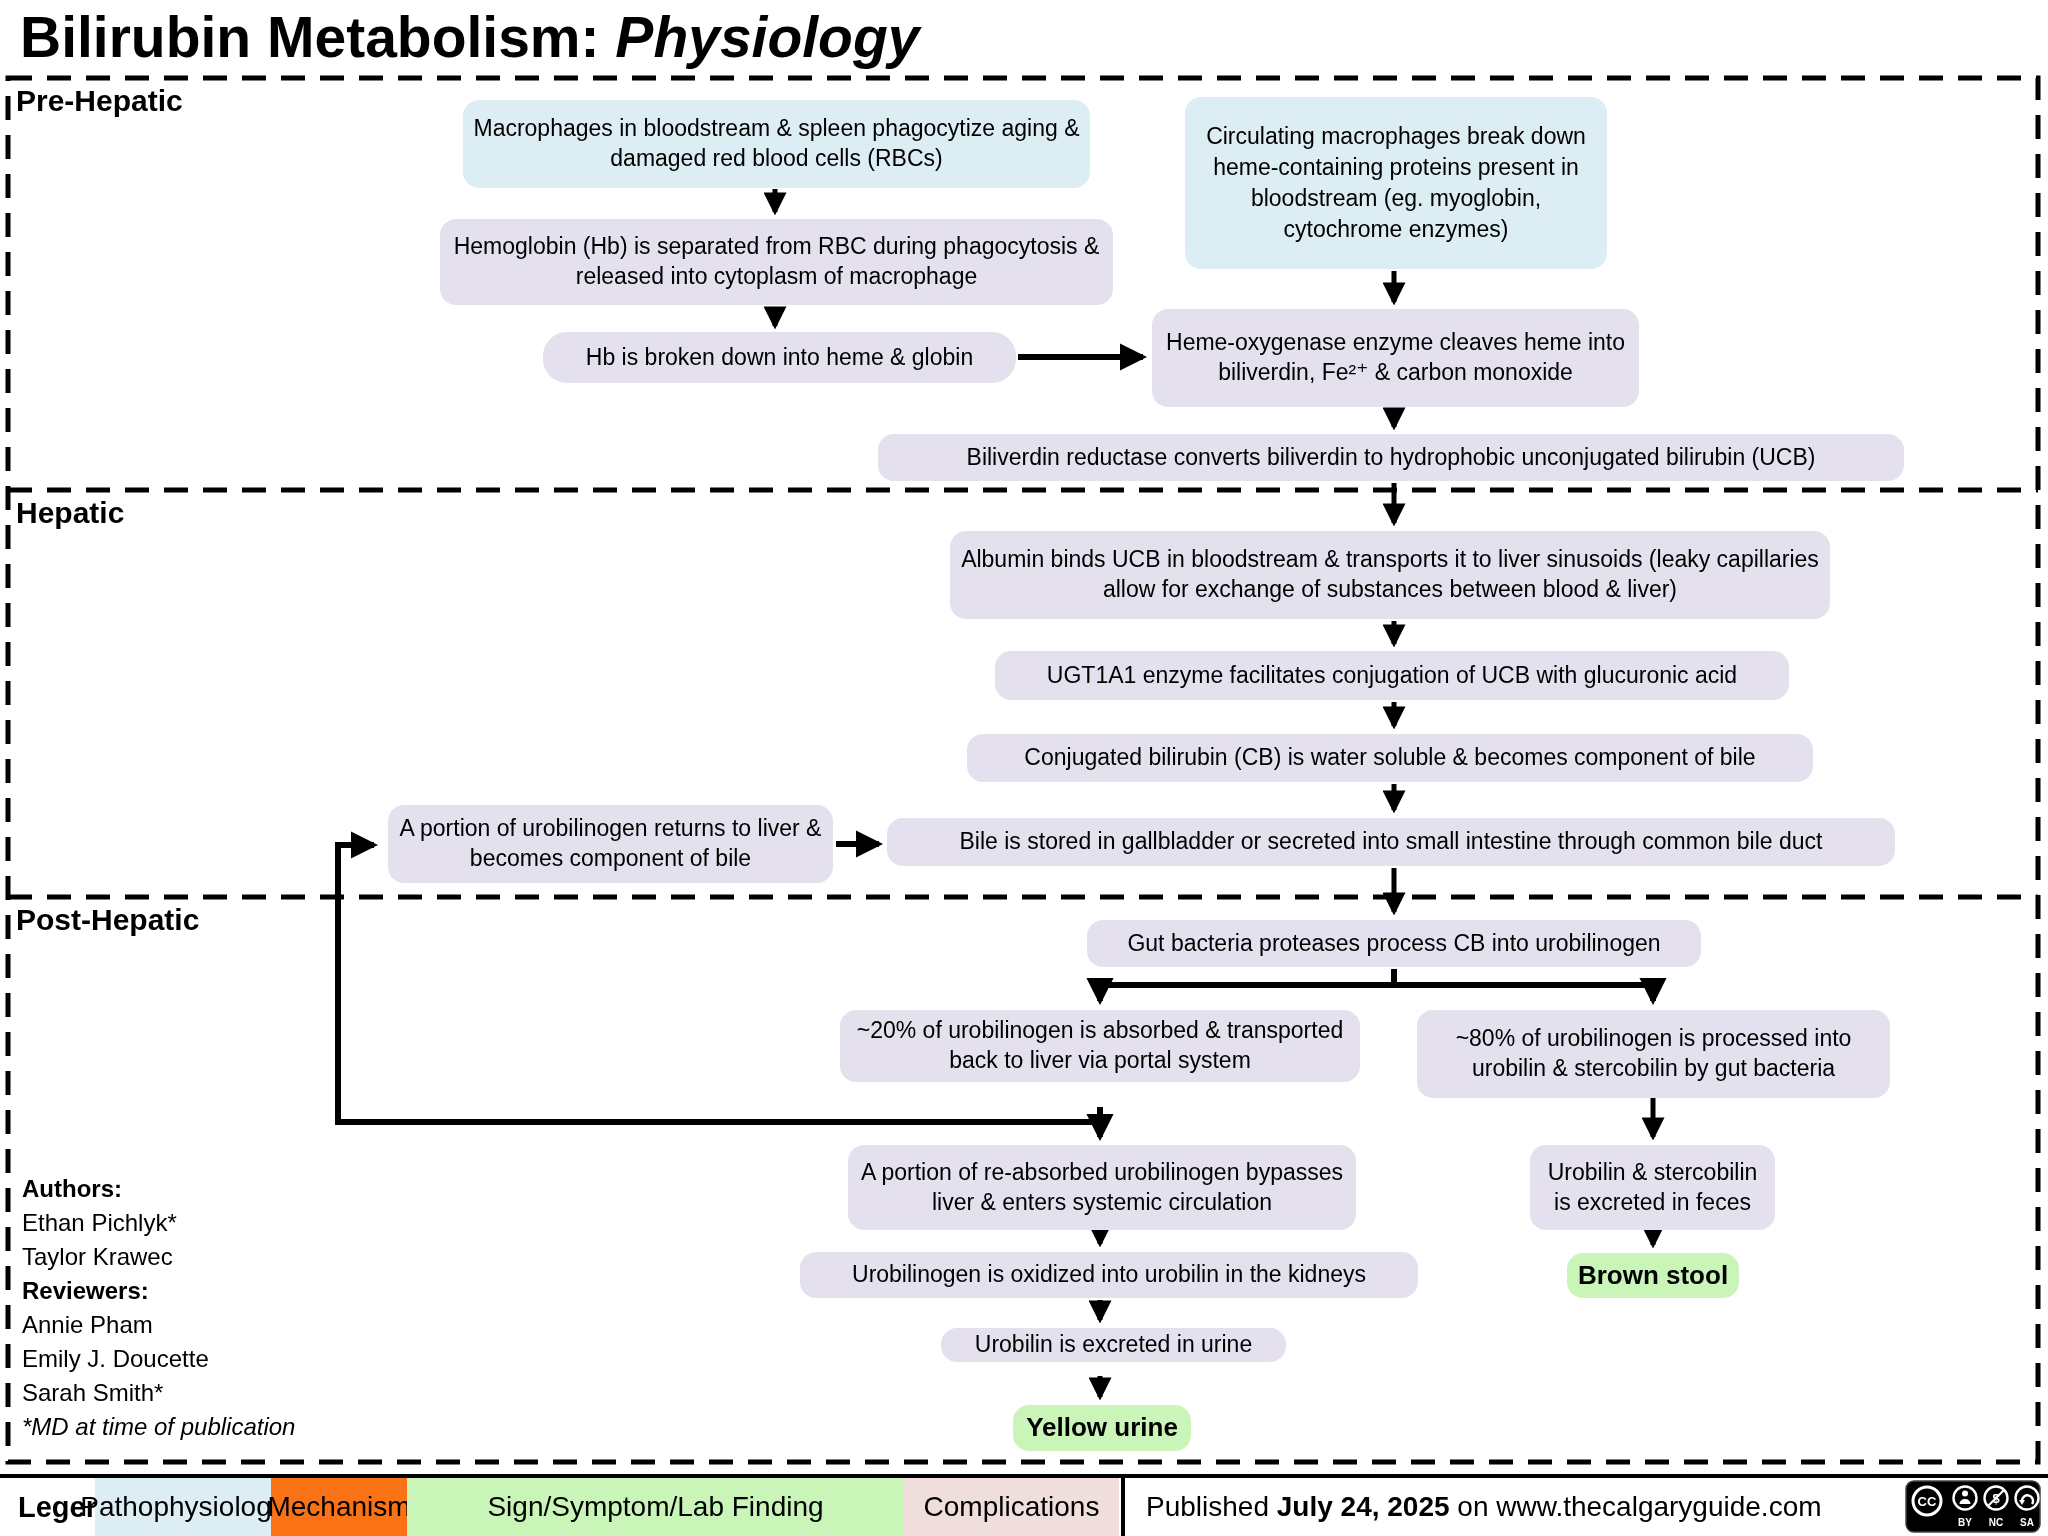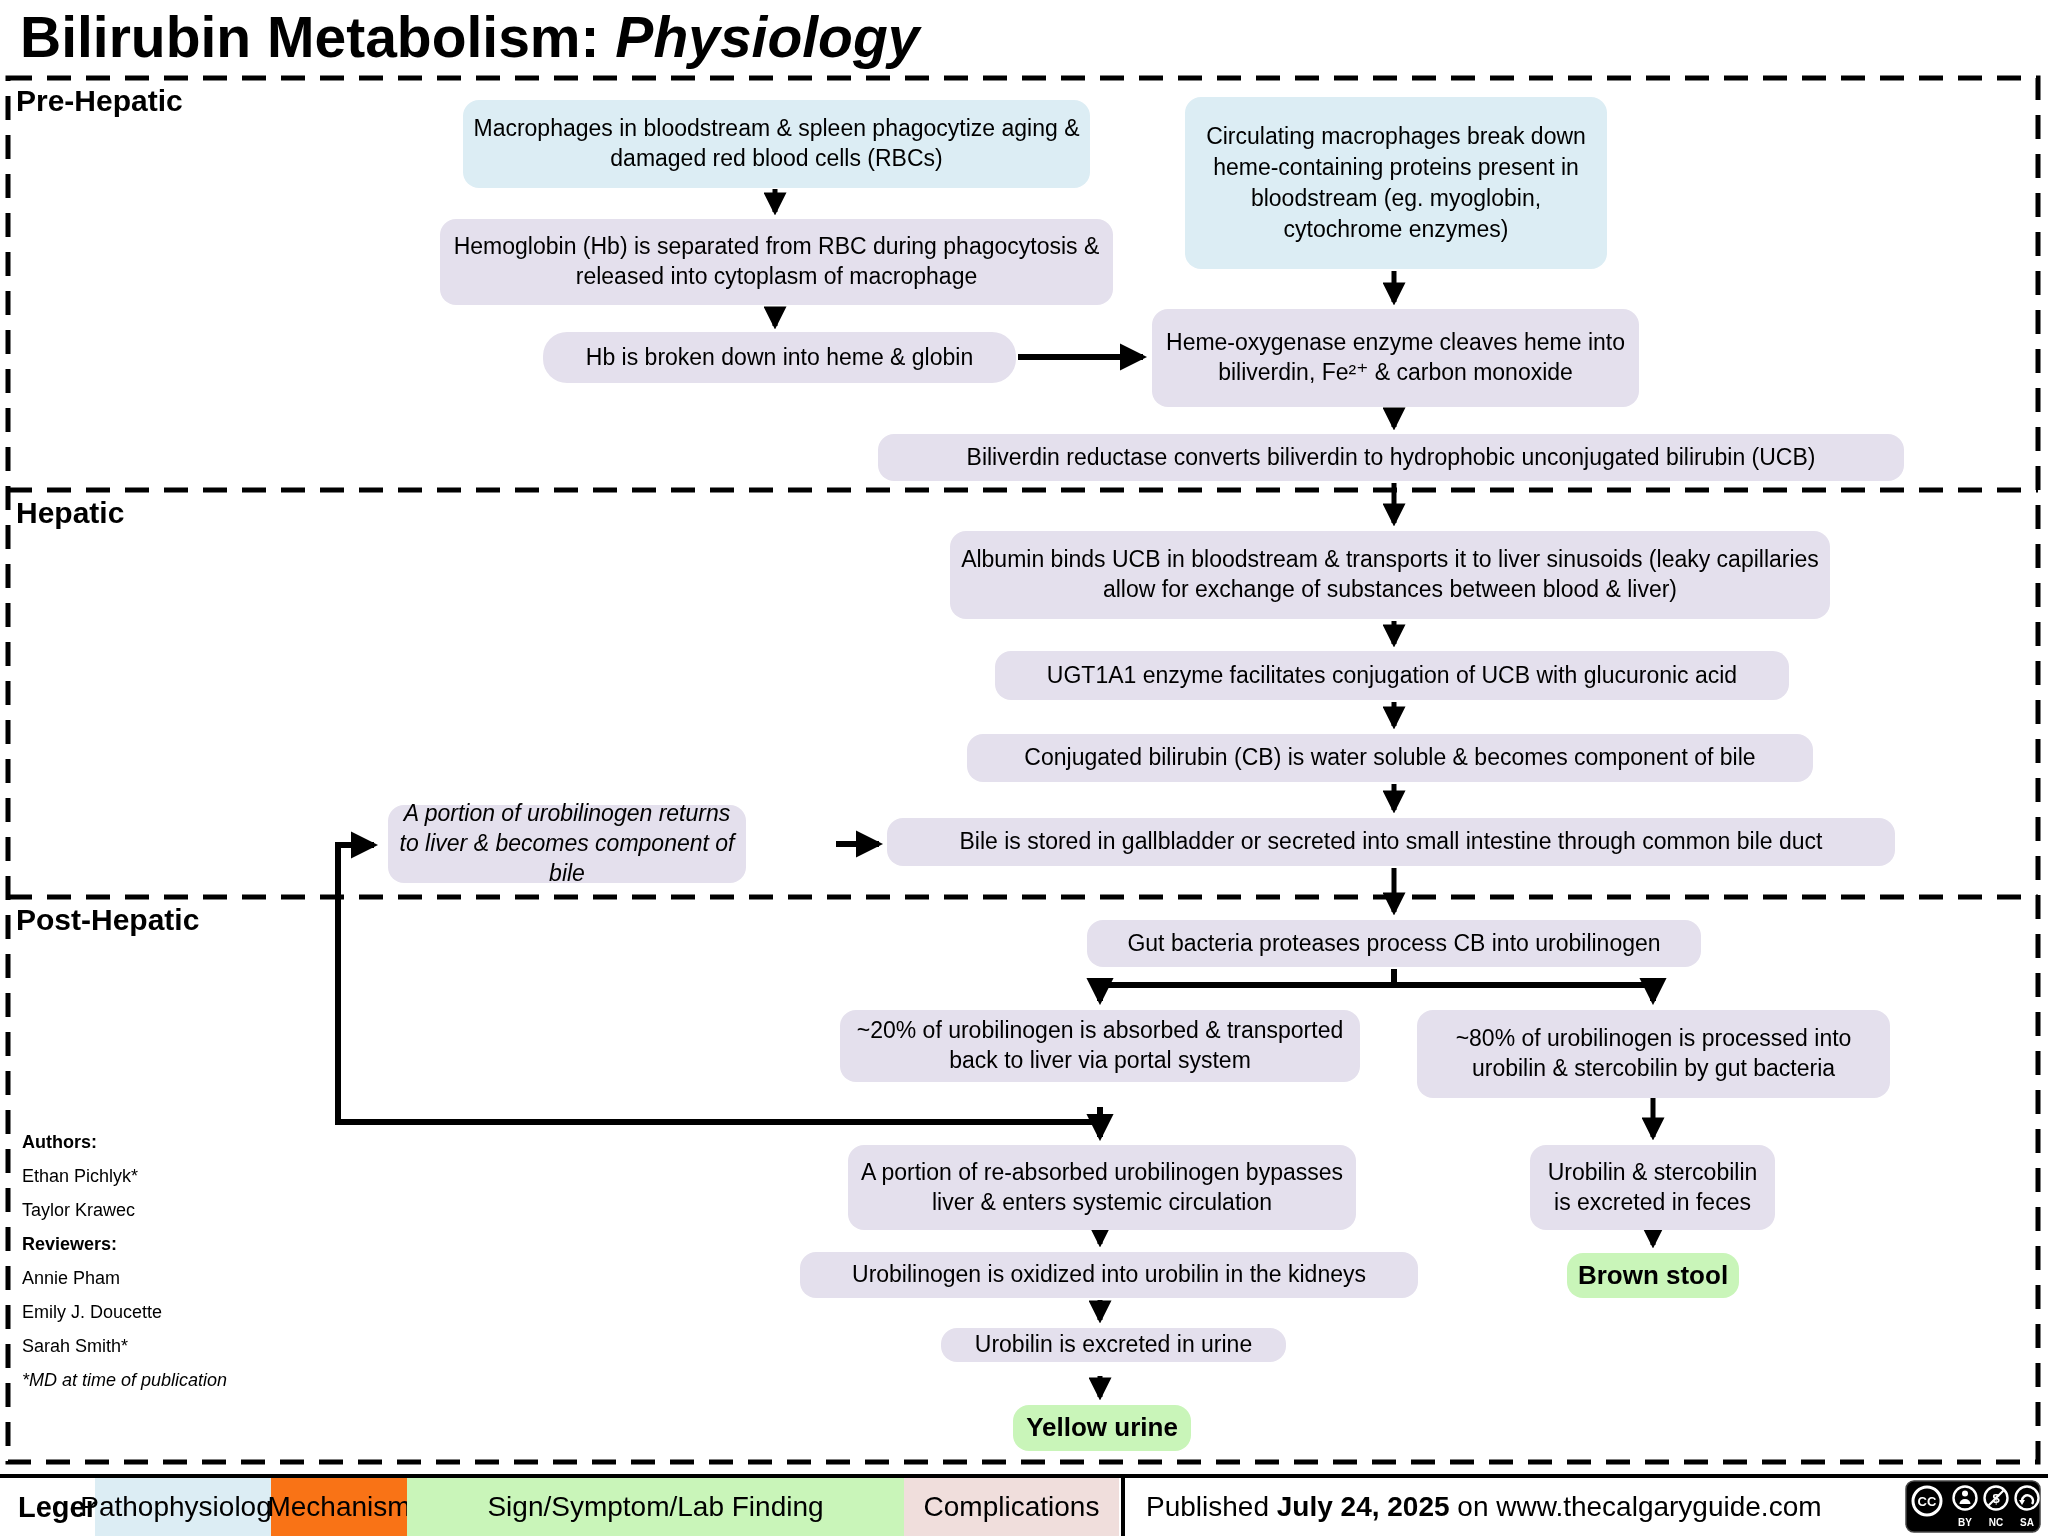--- a/index.html
+++ b/index.html
@@ -9,21 +9,21 @@
   .title{position:absolute;left:20px;top:4px;z-index:3;font-size:57px;font-weight:bold;white-space:nowrap;}
   .title .em{font-style:italic;}
   .section-label{position:absolute;left:16px;z-index:3;font-size:30px;font-weight:bold;}
   .box{position:absolute;z-index:2;display:flex;align-items:center;justify-content:center;
        text-align:center;border-radius:16px;font-size:23px;line-height:1.3;padding:4px 10px;
        box-sizing:border-box;}
   .patho{background:#DCEDF4;}
   .mech{background:#E4E0ED;}
   .sign{background:#C9F5B9;font-weight:bold;font-size:26px;}
   .nowrap{white-space:nowrap;}
-  .authors{position:absolute;left:22px;top:1125px;z-index:3;font-size:18px;line-height:34px;}
+  .authors{position:absolute;left:22px;top:1172px;z-index:3;font-size:24px;line-height:34px;}
   .authors .hdr{font-weight:bold;}
   .authors .note{font-style:italic;}
   .legend-rule{position:absolute;left:0;top:1474px;width:2048px;height:4px;background:#000;z-index:4;}
   .legend-bar{position:absolute;left:0;top:1478px;width:2048px;height:58px;background:#fff;z-index:4;}
   .legend-label{position:absolute;left:18px;top:0;height:58px;display:flex;align-items:center;
                 font-size:29px;font-weight:bold;}
   .swatch{position:absolute;top:0;height:58px;display:flex;align-items:center;justify-content:center;
           font-size:28px;}
   .sw-patho{left:95px;width:176px;background:#DCEDF4;}
   .sw-mech{left:271px;width:136px;background:#f97316;}
@@ -84,21 +84,21 @@
   <div class="box patho" style="left:463px;top:100px;width:627px;height:88px;">Macrophages in bloodstream &amp; spleen phagocytize aging &amp; damaged red blood cells (RBCs)</div>
   <div class="box patho" style="left:1185px;top:97px;width:422px;height:172px;line-height:1.35;">Circulating macrophages break down heme-containing proteins present in bloodstream (eg. myoglobin, cytochrome enzymes)</div>
   <div class="box mech" style="left:440px;top:219px;width:673px;height:86px;">Hemoglobin (Hb) is separated from RBC during phagocytosis &amp; released into cytoplasm of macrophage</div>
   <div class="box mech nowrap" style="left:543px;top:332px;width:473px;height:51px;border-radius:24px;">Hb is broken down into heme &amp; globin</div>
   <div class="box mech" style="left:1152px;top:309px;width:487px;height:98px;">Heme-oxygenase enzyme cleaves heme into biliverdin, Fe²⁺ &amp; carbon monoxide</div>
   <div class="box mech nowrap" style="left:878px;top:434px;width:1026px;height:47px;">Biliverdin reductase converts biliverdin to hydrophobic unconjugated bilirubin (UCB)</div>
 
   <div class="box mech" style="left:950px;top:531px;width:880px;height:88px;">Albumin binds UCB in bloodstream &amp; transports it to liver sinusoids (leaky capillaries allow for exchange of substances between blood &amp; liver)</div>
   <div class="box mech nowrap" style="left:995px;top:651px;width:794px;height:49px;">UGT1A1 enzyme facilitates conjugation of UCB with glucuronic acid</div>
   <div class="box mech nowrap" style="left:967px;top:734px;width:846px;height:48px;">Conjugated bilirubin (CB) is water soluble &amp; becomes component of bile</div>
-  <div class="box mech" style="left:388px;top:805px;width:358px;height:78px;font-style:italic;">A portion of urobilinogen returns to liver &amp; becomes component of bile</div>
+  <div class="box mech" style="left:388px;top:805px;width:445px;height:78px;">A portion of urobilinogen returns to liver &amp; becomes component of bile</div>
   <div class="box mech nowrap" style="left:887px;top:818px;width:1008px;height:48px;">Bile is stored in gallbladder or secreted into small intestine through common bile duct</div>
 
   <div class="box mech nowrap" style="left:1087px;top:920px;width:614px;height:47px;">Gut bacteria proteases process CB into urobilinogen</div>
   <div class="box mech" style="left:840px;top:1010px;width:520px;height:72px;">~20% of urobilinogen is absorbed &amp; transported back to liver via portal system</div>
   <div class="box mech" style="left:1417px;top:1010px;width:473px;height:88px;">~80% of urobilinogen is processed into urobilin &amp; stercobilin by gut bacteria</div>
   <div class="box mech" style="left:848px;top:1145px;width:508px;height:85px;">A portion of re-absorbed urobilinogen bypasses liver &amp; enters systemic circulation</div>
   <div class="box mech nowrap" style="left:800px;top:1252px;width:618px;height:46px;">Urobilinogen is oxidized into urobilin in the kidneys</div>
   <div class="box mech nowrap" style="left:941px;top:1328px;width:345px;height:34px;">Urobilin is excreted in urine</div>
   <div class="box sign nowrap" style="left:1013px;top:1405px;width:178px;height:46px;">Yellow urine</div>
   <div class="box mech" style="left:1530px;top:1145px;width:245px;height:85px;">Urobilin &amp; stercobilin is excreted in feces</div>

